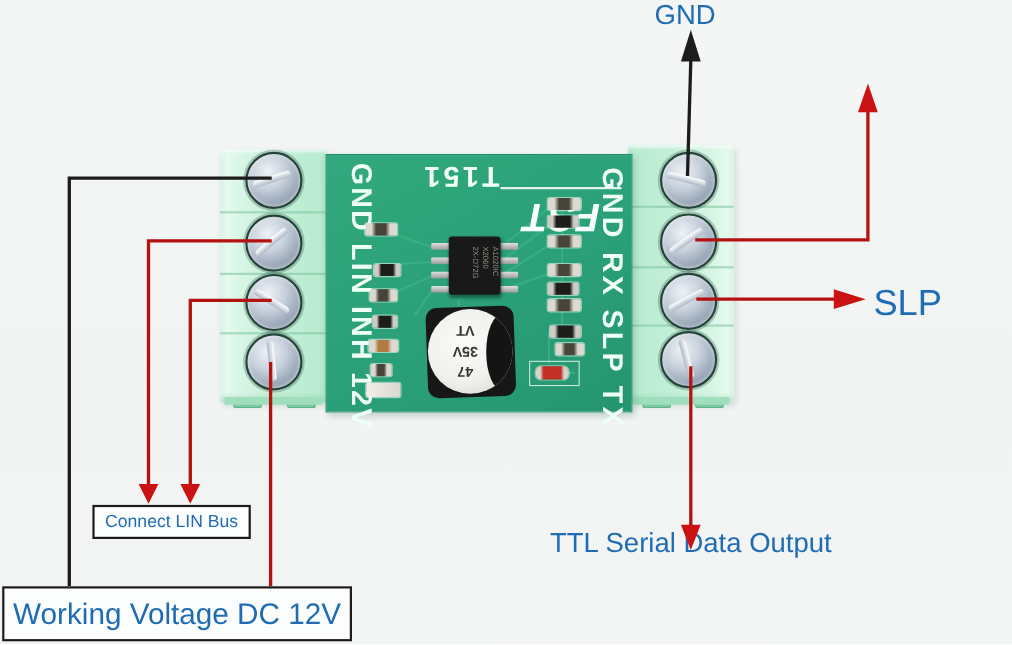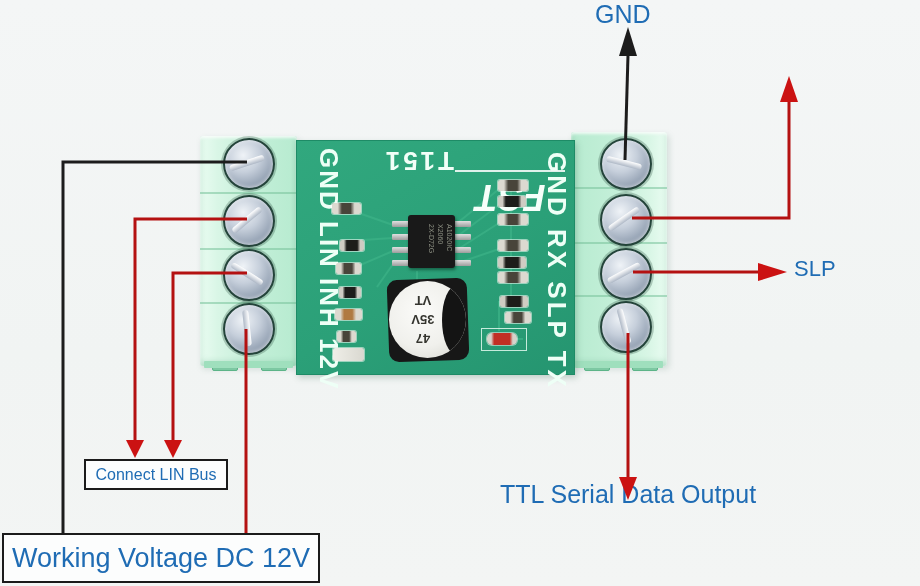--- a/index.html
+++ b/index.html
@@ -5,21 +5,21 @@
   html,body{margin:0;padding:0;}
   #scene{
     position:relative;width:920px;height:586px;overflow:hidden;
     background:linear-gradient(180deg,#f4f6f6 0%,#f1f4f3 60%,#f3f5f4 100%);
     font-family:"Liberation Sans", sans-serif;
   }
   
   .lbl{position:absolute;color:#1f6cb4;white-space:nowrap;}
   .lbl-gnd{left:595px;top:0px;font-size:25px;}
   .lbl-input{left:697px;top:48px;font-size:22px;}
-  .lbl-slp{left:794px;top:256px;font-size:22px;text-align:center;}
+  .lbl-slp{left:794px;top:256px;font-size:33px;text-align:center;}
   .lbl-output{left:500px;top:480px;font-size:25px;}
   .note-box{position:absolute;background:#fcfdfd;border:2px solid #1b1b1b;
     display:flex;align-items:center;justify-content:center;z-index:7;}
   .box-connect{left:84px;top:459px;width:140px;height:27px;}
   .box-connect span{font-size:16px;color:#1f6cb4;white-space:nowrap;}
   .box-working{left:2px;top:533px;width:314px;height:46px;align-items:center;}
   .box-working span{font-size:27px;color:#1f6cb4;white-space:nowrap;}
   
   #wires{position:absolute;left:0;top:0;z-index:6;pointer-events:none;}
   

